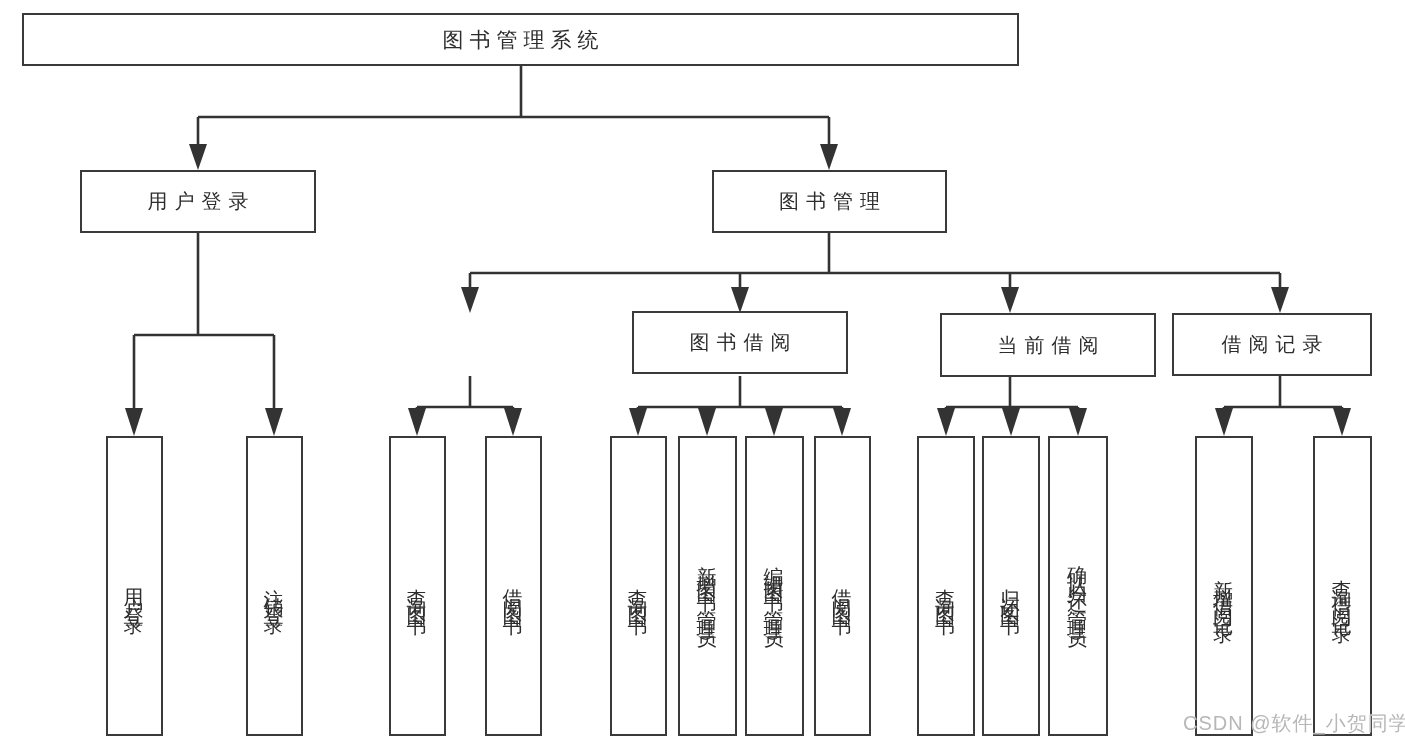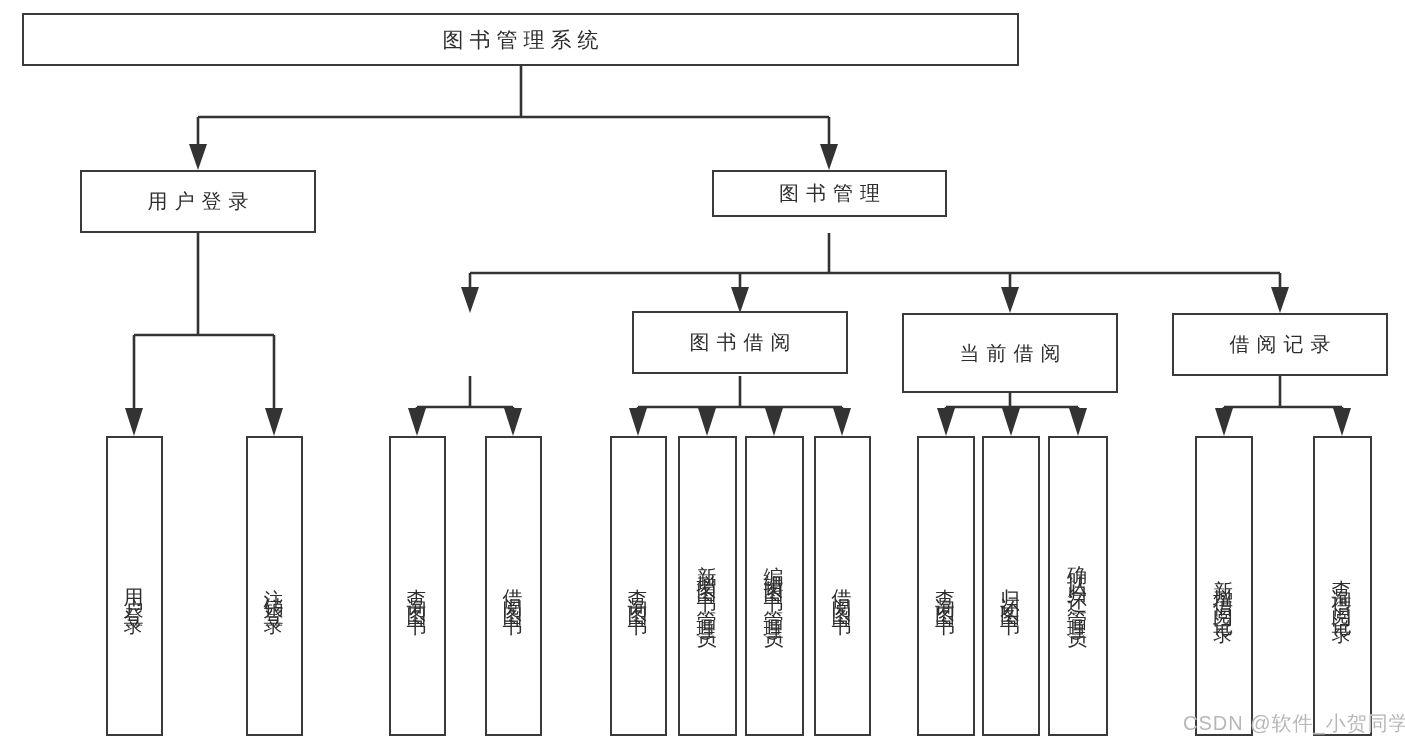--- a/index.html
+++ b/index.html
@@ -122,31 +122,31 @@
     </g>
   </svg>
 
   <div class="node hbox root-box" style="left:22px;top:13px;width:997px;height:53px">
     <span class="lab">图书管理系统</span>
   </div>
 
   <div class="node hbox" style="left:80px;top:170px;width:236px;height:63px">
     <span class="lab">用户登录</span>
   </div>
-  <div class="node hbox" style="left:712px;top:170px;width:235px;height:47px">
+  <div class="node hbox" style="left:712px;top:170px;width:235px;height:63px">
     <span class="lab">图书管理</span>
   </div>
 
   <div class="node hbox" style="left:632px;top:311px;width:216px;height:63px">
     <span class="lab">图书借阅</span>
   </div>
-  <div class="node hbox" style="left:902px;top:313px;width:216px;height:80px">
+  <div class="node hbox" style="left:940px;top:313px;width:216px;height:64px">
     <span class="lab">当前借阅</span>
   </div>
-  <div class="node hbox" style="left:1172px;top:313px;width:216px;height:63px">
+  <div class="node hbox" style="left:1172px;top:313px;width:200px;height:63px">
     <span class="lab">借阅记录</span>
   </div>
 
   <div class="node vbox" style="left:106px;top:436px;width:57px;height:300px">
     <span class="lab">用户登录</span>
   </div>
   <div class="node vbox" style="left:246px;top:436px;width:57px;height:300px">
     <span class="lab">注销登录</span>
   </div>
 

